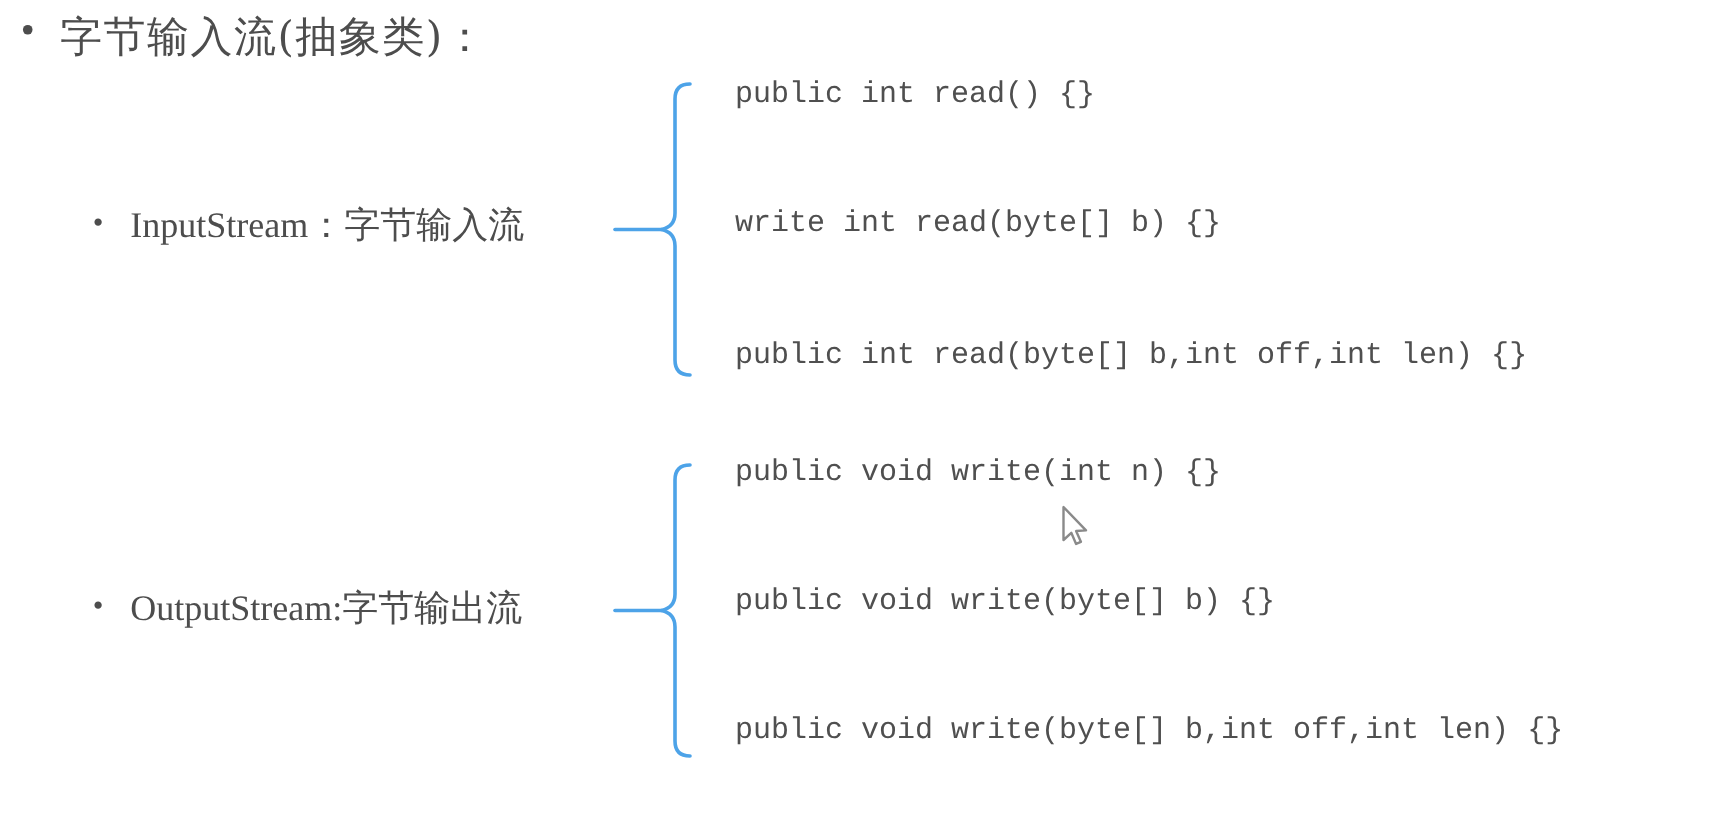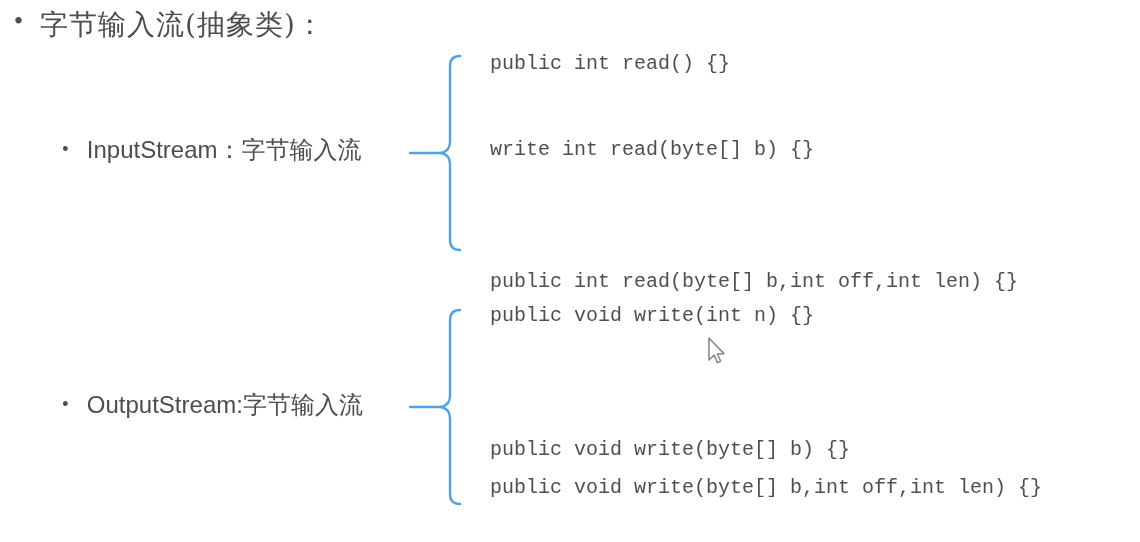--- a/index.html
+++ b/index.html
@@ -31,21 +31,21 @@
     display: flex; align-items: center;
     font-size: 24px;
     color: #4d4d4d;
     white-space: nowrap;
   }
   .stream-label .bullet {
     font-size: 18px;
     margin-right: 16px;
   }
   .stream-label .label-text {
-    font-family: Liberation Sans, sans-serif;
+    font-family: Liberation Serif, serif;
   }
   .method {
     left: 490px;
     font-size: 20px;
     color: #4f4f4f;
     white-space: nowrap;
     line-height: 28px;
   }
   .brace-svg { overflow: visible; }
   .cursor-svg { overflow: visible; }
@@ -63,31 +63,31 @@
   <span class="label-text">InputStream：字节输入流</span>
 </div>
 
 <svg class="abs brace-svg" style="left:406px; top:54px;" width="64" height="198" viewBox="0 0 64 198">
   <path d="M54,2 Q44,2 44,12 L44,88 Q44,97 35,99 Q44,101 44,110 L44,186 Q44,196 54,196" fill="none" stroke-width="2.4" stroke-linecap="round" stroke-linejoin="round" stroke="#4da3e8"></path>
   <path d="M4,99 L35,99" fill="none" stroke-width="2.4" stroke-linecap="round" stroke="#4da3e8"></path>
 </svg>
 
 <div class="abs method" style="top:50px;">public int read() {}</div>
 <div class="abs method" style="top:136px;">write int read(byte[] b) {}</div>
-<div class="abs method" style="top:224px;margin-top:44px;">public int read(byte[] b,int off,int len) {}</div>
+<div class="abs method" style="top:224px;">public int read(byte[] b,int off,int len) {}</div>
 
 <div class="abs stream-label" style="left:60px; top:389px;">
   <span class="bullet">•</span>
-  <span class="label-text">OutputStream:字节输入流</span>
+  <span class="label-text">OutputStream:字节输出流</span>
 </div>
 
 <svg class="abs brace-svg" style="left:406px; top:308px;" width="64" height="198" viewBox="0 0 64 198">
   <path d="M54,2 Q44,2 44,12 L44,88 Q44,97 35,99 Q44,101 44,110 L44,186 Q44,196 54,196" fill="none" stroke-width="2.4" stroke-linecap="round" stroke-linejoin="round" stroke="#4da3e8"></path>
   <path d="M4,99 L35,99" fill="none" stroke-width="2.4" stroke-linecap="round" stroke="#4da3e8"></path>
 </svg>
 
 <div class="abs method" style="top:302px;text-align:center;">public void write(int n) {}</div>
-<div class="abs method" style="top:388px;margin-top:48px;">public void write(byte[] b) {}</div>
+<div class="abs method" style="top:388px;">public void write(byte[] b) {}</div>
 <div class="abs method" style="top:474px;">public void write(byte[] b,int off,int len) {}</div>
 
 <svg class="abs cursor-svg" style="left:705px; top:336px;" width="20" height="30" viewBox="0 0 20 30">
   <path d="M4,2 L4,24 L9.2,19.2 L12.4,26.6 L15.6,25.2 L12.4,18 L19,17.6 Z" stroke-width="1.6" stroke-linejoin="round" fill="#ffffff" stroke="#8a8a8a"></path>
 </svg>
 
 </body></html>

